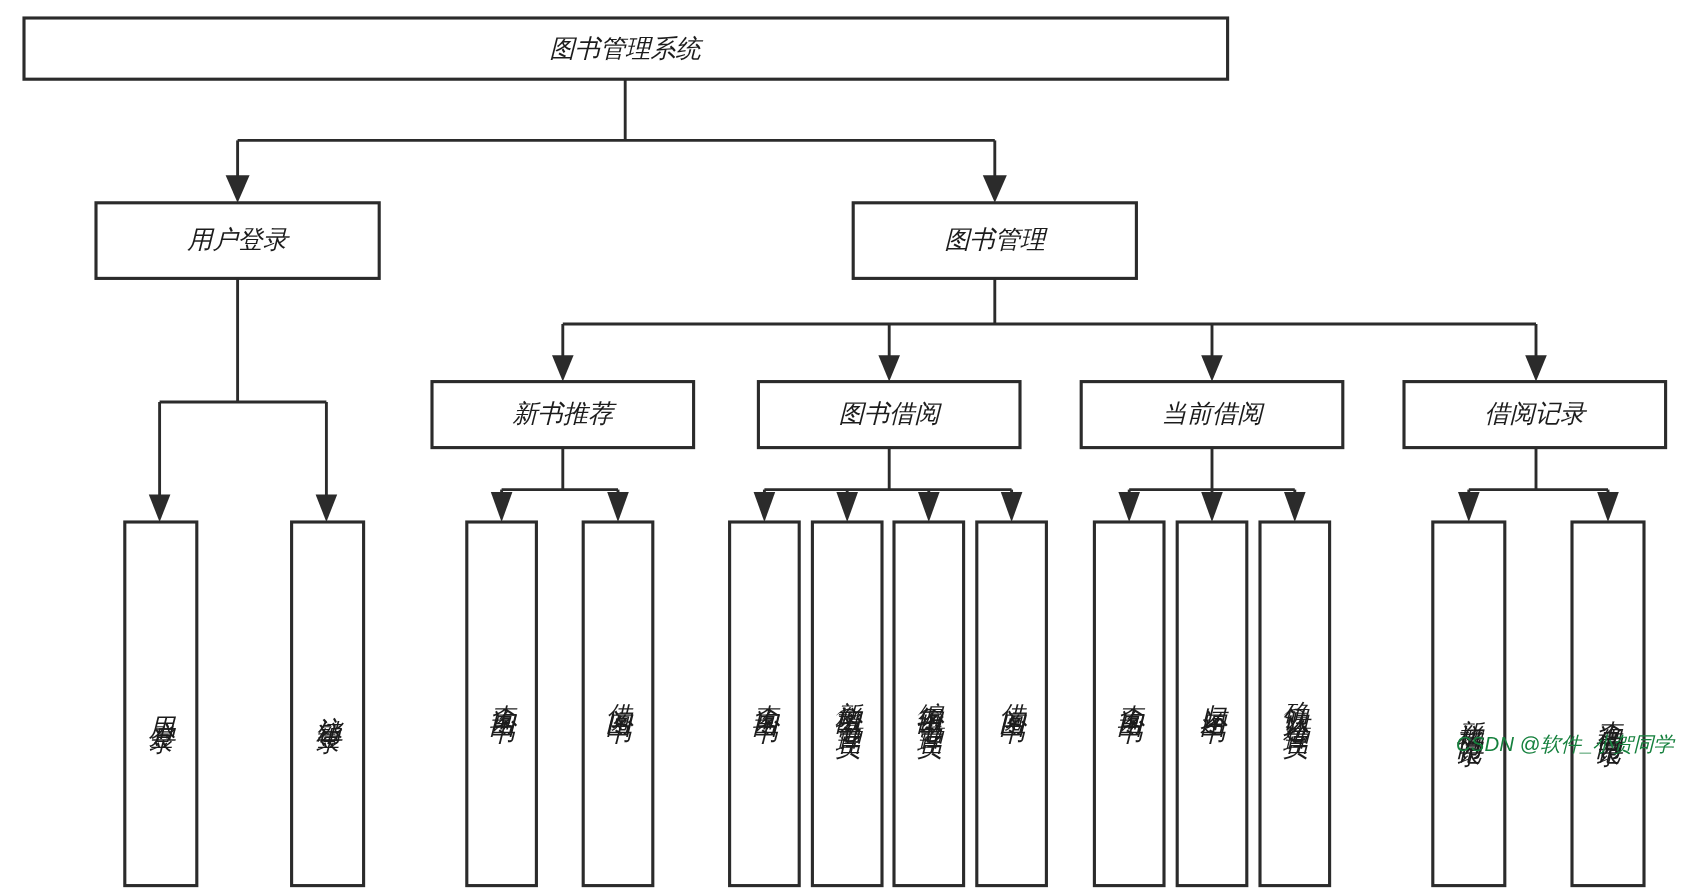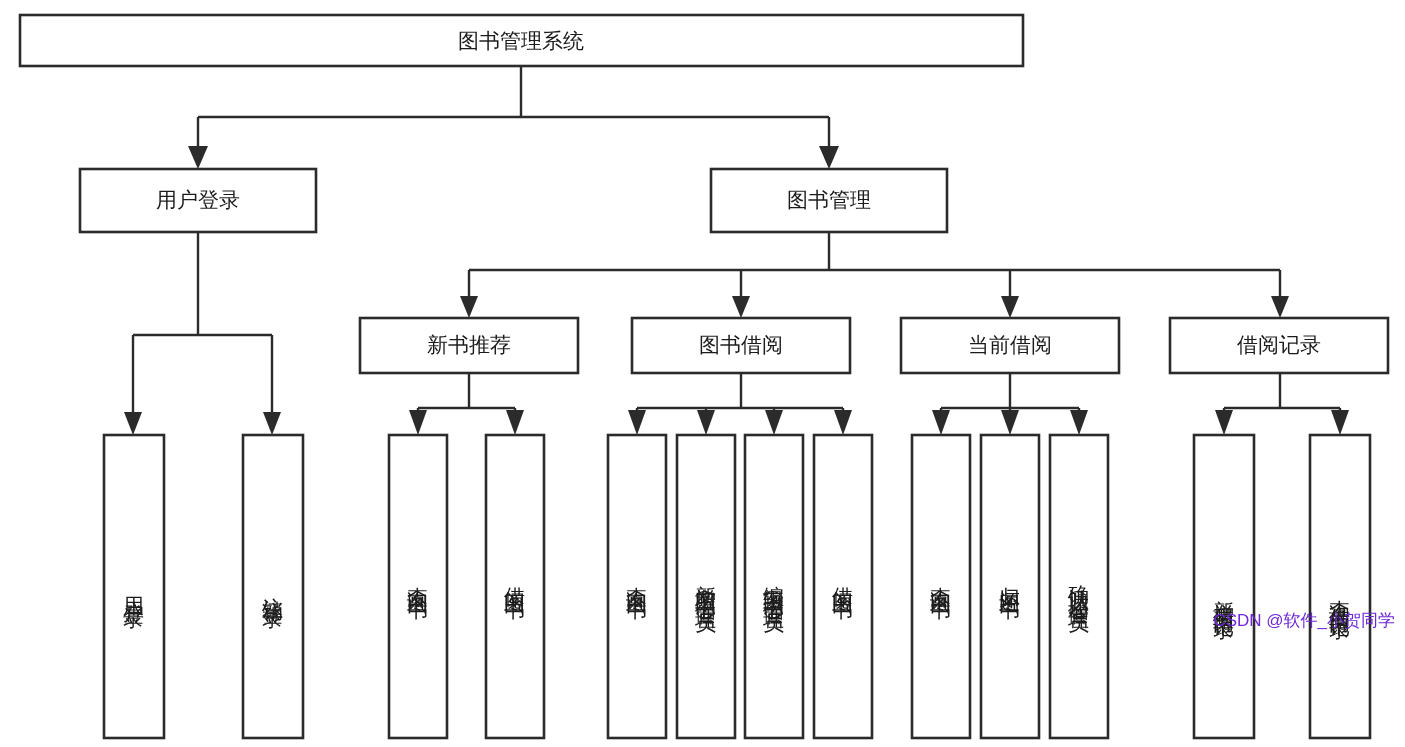--- a/index.html
+++ b/index.html
@@ -11,20 +11,21 @@
     width: 1405px;
     height: 747px;
     font-family: "Liberation Sans", "DejaVu Sans", sans-serif;
     overflow: hidden;
     position: relative;
   }
   #diagram-root {
     position: relative;
     width: 1405px;
     height: 638px;
+    font-style: italic;
   }
   svg.tree-canvas {
     position: absolute;
     top: 0;
     left: 0;
     width: 1405px;
     height: 747px;
     display: block;
   }
   .node-box {
@@ -58,21 +59,21 @@
     letter-spacing: 4px;
     dominant-baseline: central;
     text-anchor: middle;
   }
   .watermark {
     position: absolute;
     right: 10px;
     bottom: 6px;
     font-family: "Liberation Sans", "DejaVu Sans", sans-serif;
     font-size: 17px;
-    color: #6d28d9;
+    color: #15803d;
     white-space: nowrap;
     user-select: none;
   }
 </style>
 </head>
 <body>
 
 <div id="diagram-root">
 
   <svg class="tree-canvas" viewBox="0 0 1405 747" xmlns="http://www.w3.org/2000/svg">

